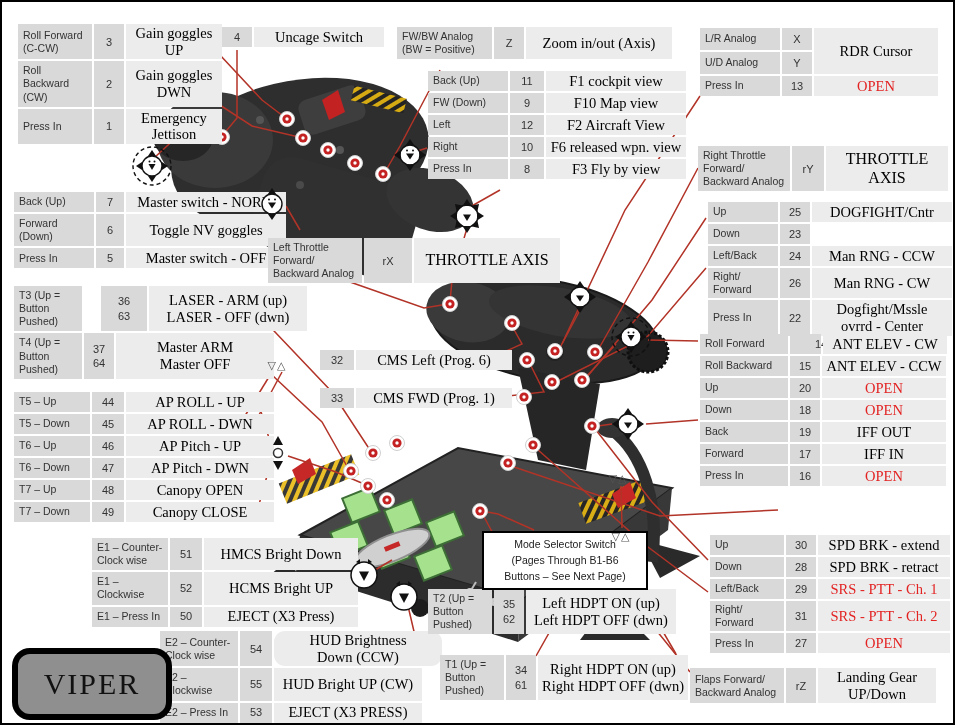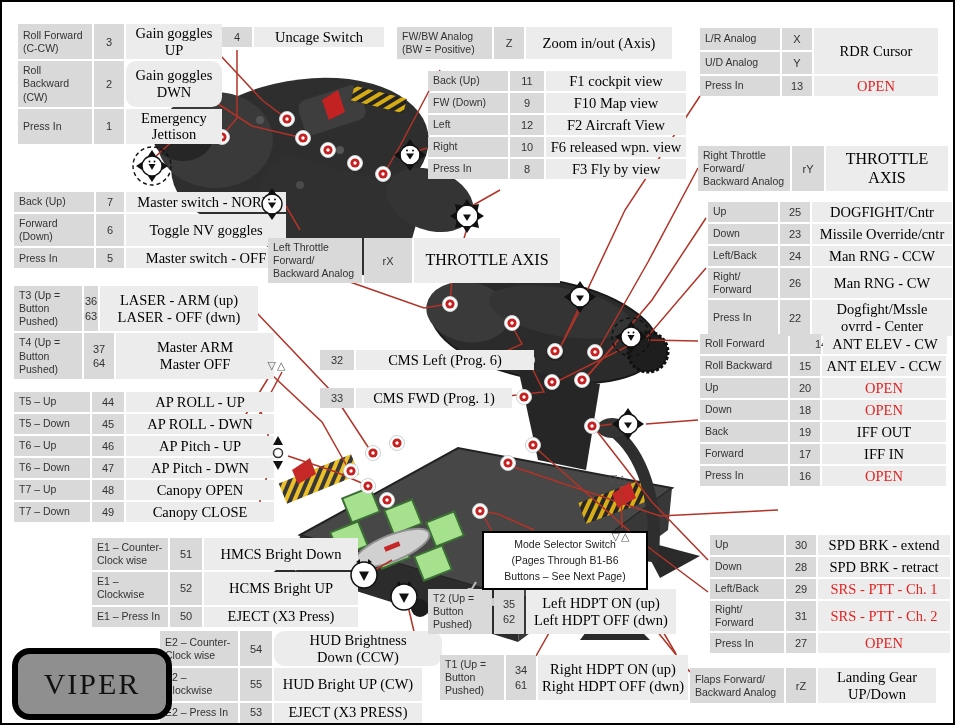--- a/index.html
+++ b/index.html
@@ -289,21 +289,21 @@
 
   <div class="tbl" data-table="goggles" style="left:18px;top:24px">
       <div class="trow">
         <div class="cell lbl" style="width: 74px;">Roll Forward (C-CW)</div>
         <div class="cell num" style="width: 30px;">3</div>
         <div class="cell act" style="width: 96px;">Gain goggles UP</div>
       </div>
       <div class="trow">
         <div class="cell lbl" style="width: 74px;">Roll Backward (CW)</div>
         <div class="cell num" style="width: 30px;">2</div>
-        <div class="cell act" style="width: 96px; border-radius: 10px;">Gain goggles DWN</div>
+        <div class="cell act" style="width: 96px;">Gain goggles DWN</div>
       </div>
       <div class="trow">
         <div class="cell lbl" style="width: 74px;">Press In</div>
         <div class="cell num" style="width: 30px;">1</div>
         <div class="cell act" style="width: 96px;">Emergency Jettison</div>
       </div>
     </div>
   <div class="tbl" data-table="uncage" style="left:222px;top:27px">
       <div class="trow">
         <div class="cell num" style="width: 30px;">4</div>
@@ -379,21 +379,20 @@
     </div>
   <div class="tbl" data-table="rhat" style="left:708px;top:202px">
       <div class="trow">
         <div class="cell lbl" style="width: 70px;">Up</div>
         <div class="cell num" style="width: 30px;">25</div>
         <div class="cell act" style="width: 140px;">DOGFIGHT/Cntr</div>
       </div>
       <div class="trow">
         <div class="cell lbl" style="width: 70px;">Down</div>
         <div class="cell num" style="width: 30px;">23</div>
-        <div class="cell act" style="width: 140px;">Missile Override/cntr</div>
       </div>
       <div class="trow">
         <div class="cell lbl" style="width: 70px;">Left/Back</div>
         <div class="cell num" style="width: 30px;">24</div>
         <div class="cell act" style="width: 140px;">Man RNG - CCW</div>
       </div>
       <div class="trow">
         <div class="cell lbl" style="width: 70px;">Right/
 Forward</div>
         <div class="cell num" style="width: 30px;">26</div>
@@ -494,21 +493,21 @@
       </div>
       <div class="trow">
         <div class="cell lbl" style="width: 80px;">Press In</div>
         <div class="cell num" style="width: 28px;">5</div>
         <div class="cell act" style="width: 160px;">Master switch - OFF</div>
       </div>
     </div>
   <div class="tbl" data-table="t3t4" style="left:14px;top:286px">
       <div class="trow">
         <div class="cell lbl" style="width: 68px;">T3  (Up = Button Pushed)</div>
-        <div class="cell num" style="width: 14px;">36
+        <div class="cell num" style="width: 46px; margin-left: 17px;">36
 63</div>
         <div class="cell act" style="width: 158px;">LASER - ARM (up)
 LASER - OFF (dwn)</div>
       </div>
       <div class="trow">
         <div class="cell lbl" style="width: 68px;">T4  (Up = Button Pushed)</div>
         <div class="cell num" style="width: 30px;">37
 64</div>
         <div class="cell act" style="width: 158px;">Master ARM
 Master OFF</div>
@@ -587,21 +586,21 @@
         <div class="cell lbl" style="width: 94px;">Left Throttle
 Forward/
 Backward Analog</div>
         <div class="cell num" style="width: 48px;">rX</div>
         <div class="cell act" style="width: 146px;">THROTTLE AXIS</div>
       </div>
     </div>
   <div class="tbl" data-table="cms32" style="left:320px;top:350px">
       <div class="trow">
         <div class="cell num" style="width: 34px;">32</div>
-        <div class="cell act" style="width: 178px; font-family: Liberation Serif, serif;">CMS Left (Prog. 6)</div>
+        <div class="cell act" style="width: 156px; font-family: Liberation Serif, serif;">CMS Left (Prog. 6)</div>
       </div>
     </div>
   <div class="tbl" data-table="cms33" style="left:320px;top:388px">
       <div class="trow">
         <div class="cell num" style="width: 34px;">33</div>
         <div class="cell act" style="width: 156px;">CMS FWD (Prog. 1)</div>
       </div>
     </div>
   <div class="tbl" data-table="t2" style="left:428px;top:589px">
       <div class="trow">

